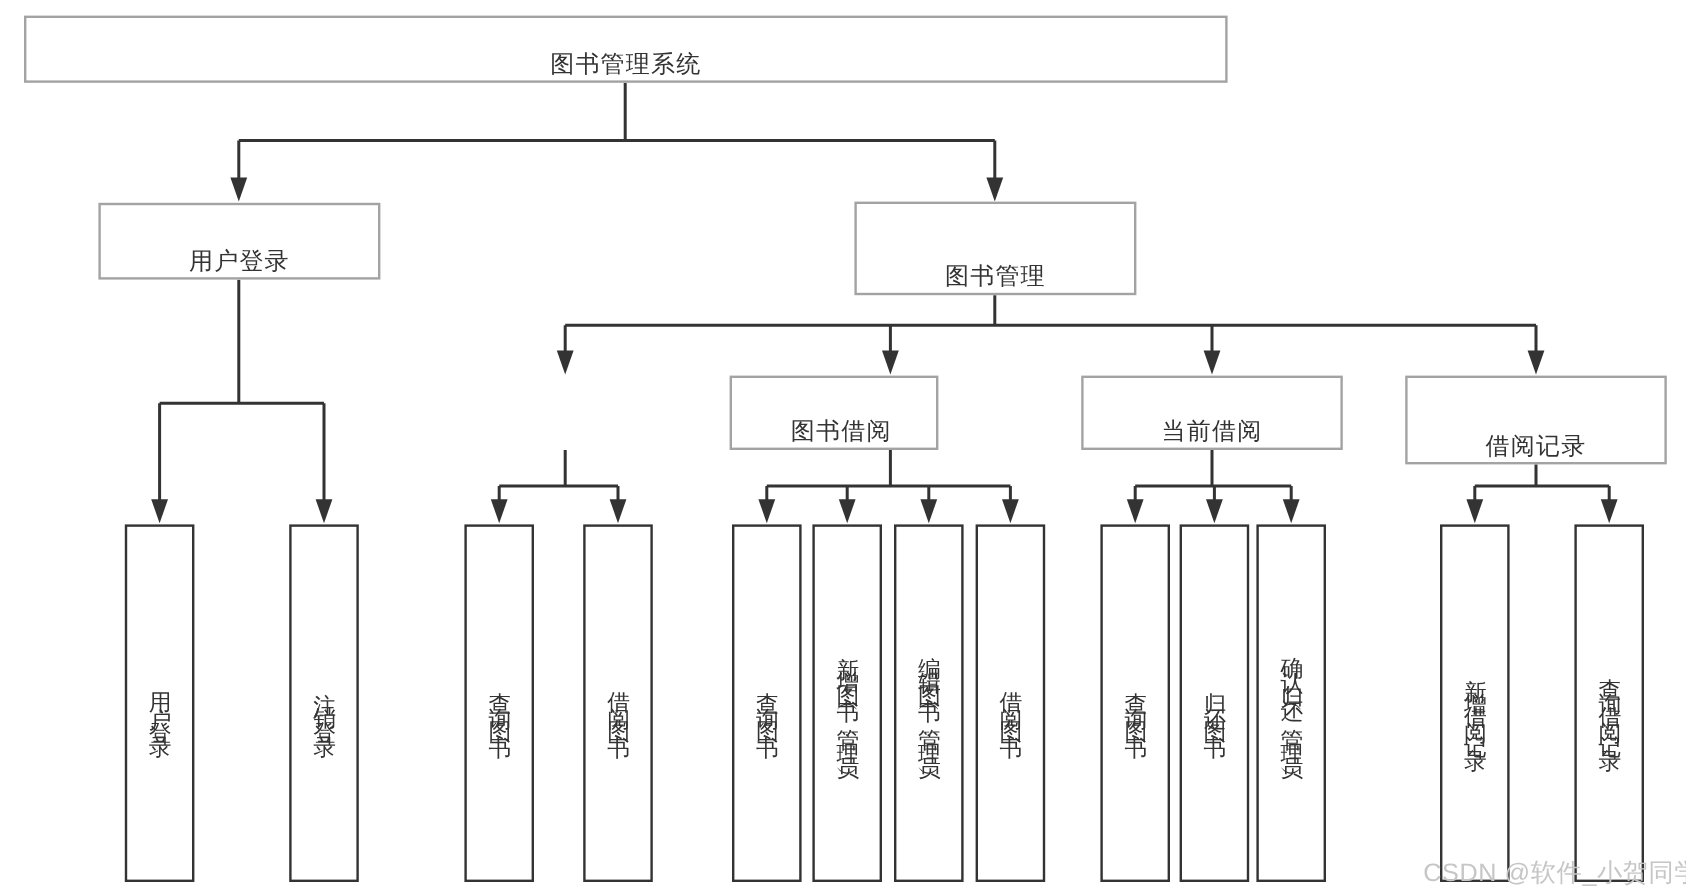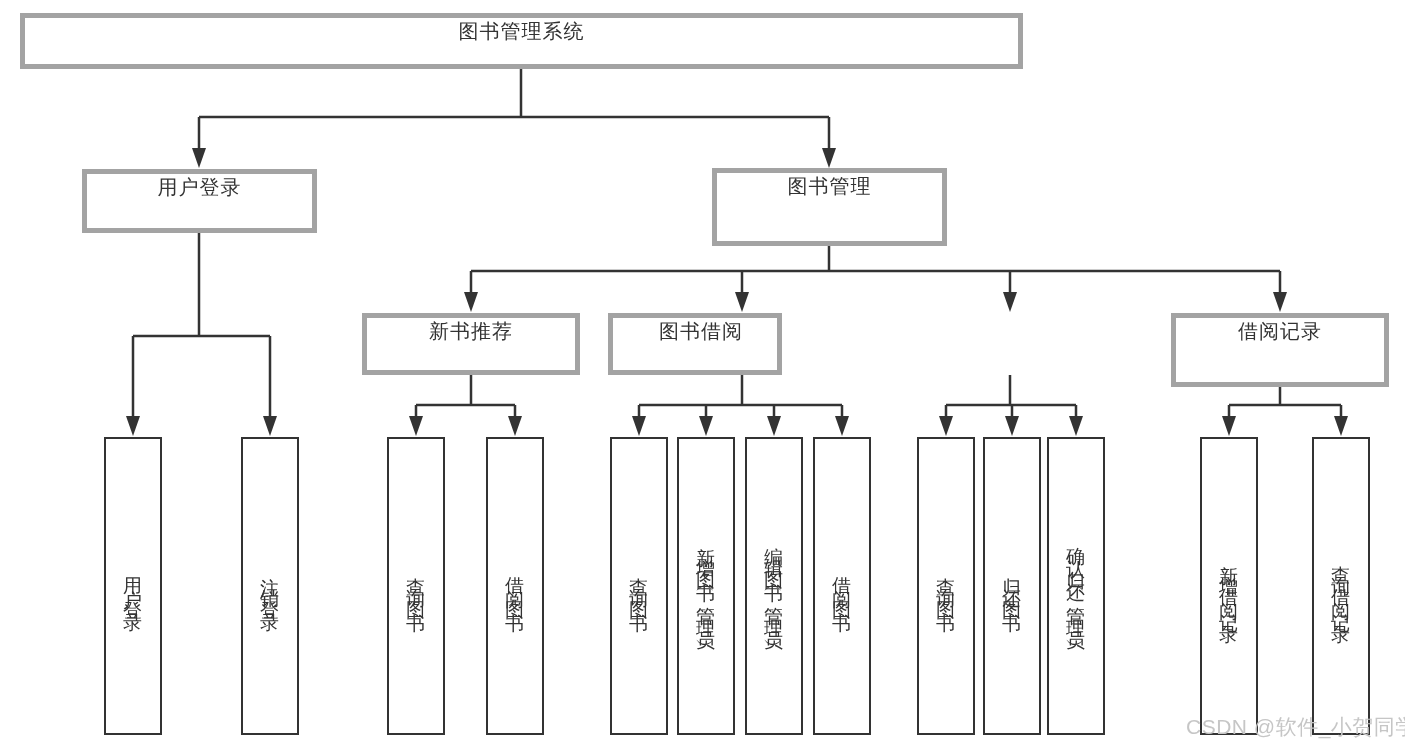--- a/index.html
+++ b/index.html
@@ -14,24 +14,24 @@
   }
   .connector-layer {
     position: absolute;
     left: 0; top: 0;
     width: 1405px; height: 747px;
     pointer-events: none;
   }
   .node {
     position: absolute;
     box-sizing: border-box;
-    border: 5px solid #a3a3a3;
+    border: 2px solid #a3a3a3;
     background: #ffffff;
     display: flex;
-    align-items: flex-start;
+    align-items: flex-end;
     justify-content: center;
     font-size: 20px;
     letter-spacing: 1px;
     white-space: nowrap;
   }
   .vnode {
     position: absolute;
     box-sizing: border-box;
     border: 2.5px solid #333333;
     background: #ffffff;
@@ -121,25 +121,25 @@
     <span>图书管理系统</span>
   </div>
 
   <div class="node" id="user-login">
     <span>用户登录</span>
   </div>
   <div class="node" id="book-mgmt">
     <span>图书管理</span>
   </div>
 
-  <div class="node" id="new-books">
-    <span>新书推荐</span>
-  </div>
   <div class="node" id="book-borrow">
     <span>图书借阅</span>
+  </div>
+  <div class="node" id="cur-borrow">
+    <span>当前借阅</span>
   </div>
   <div class="node" id="borrow-rec">
     <span>借阅记录</span>
   </div>
 
   <div class="vnode" id="v1">
     <span class="vtext">用户登录</span>
   </div>
   <div class="vnode" id="v2">
     <span class="vtext">注销登录</span>

